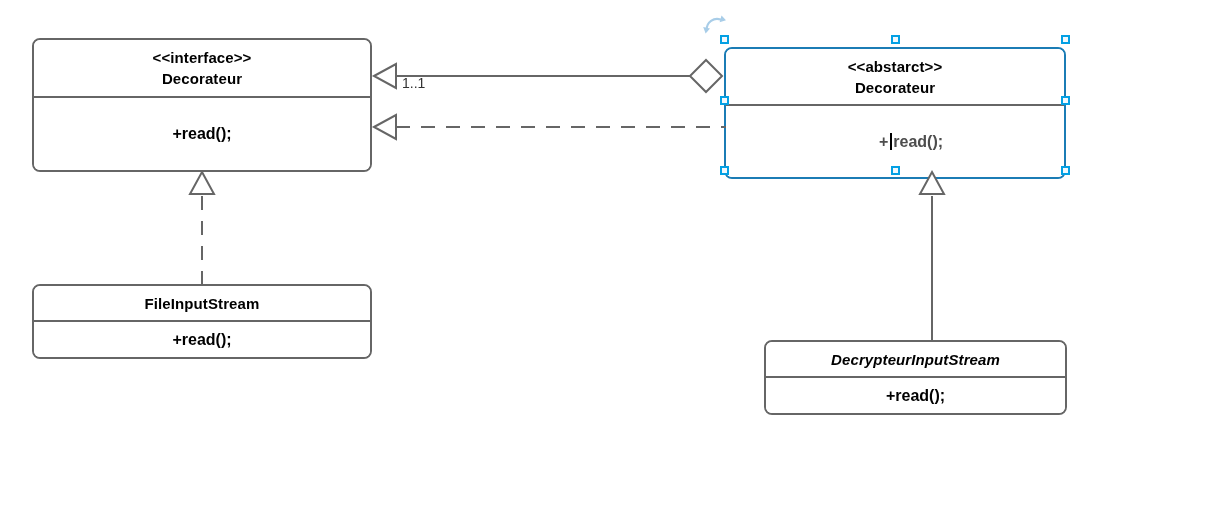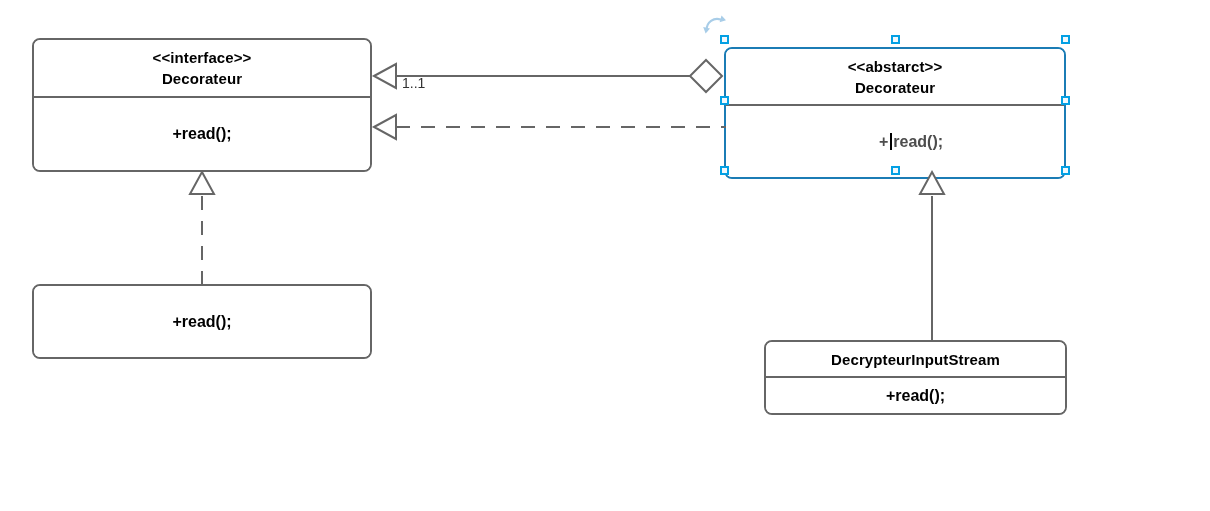--- a/index.html
+++ b/index.html
@@ -187,27 +187,30 @@
   <div class="handle" style="left:891px; top:166px;"></div>
   <div class="handle" style="left:1061px; top:166px;"></div>
 
   <svg class="rotate-icon" style="left:702px; top:14px;" viewBox="0 0 26 22" xmlns="http://www.w3.org/2000/svg">
     <path d="M4.5,16.5 C4.5,7.5 12,3.5 18.5,5.5" fill="none" stroke="#a8cde8" stroke-width="2.2" stroke-linecap="round"></path>
     <polygon points="19.5,1.5 24,6.2 17.6,8.2" fill="#a8cde8"></polygon>
     <polygon points="1.2,13.0 8.0,14.6 3.6,19.4" fill="#a8cde8"></polygon>
   </svg>
 
   <div class="uml-class" style="left:32px; top:284px; width:340px; height:75px;">
+    <div class="compartment header" style="height:36px;">
+      <div class="class-name">FileInputStream</div>
+    </div>
     <div class="compartment" style="flex:1;">
       <div class="member">+read();</div>
     </div>
   </div>
 
   <div class="uml-class" style="left:764px; top:340px; width:303px; height:75px;">
-    <div class="compartment header" style="height:36px;">
+    <div class="compartment header" style="height:36px;font-style:italic;">
       <div class="class-name">DecrypteurInputStream</div>
     </div>
     <div class="compartment" style="flex:1;">
       <div class="member">+read();</div>
     </div>
   </div>
 
 </div>
 
 </body></html>

